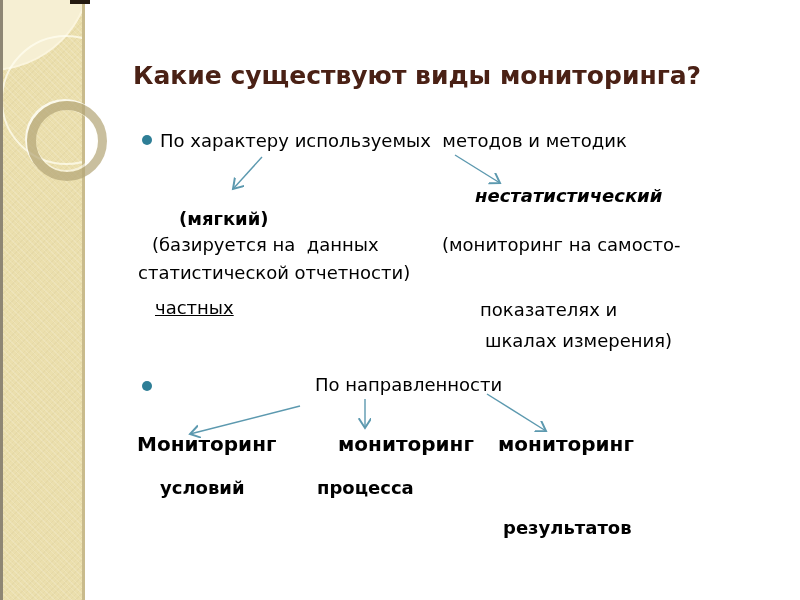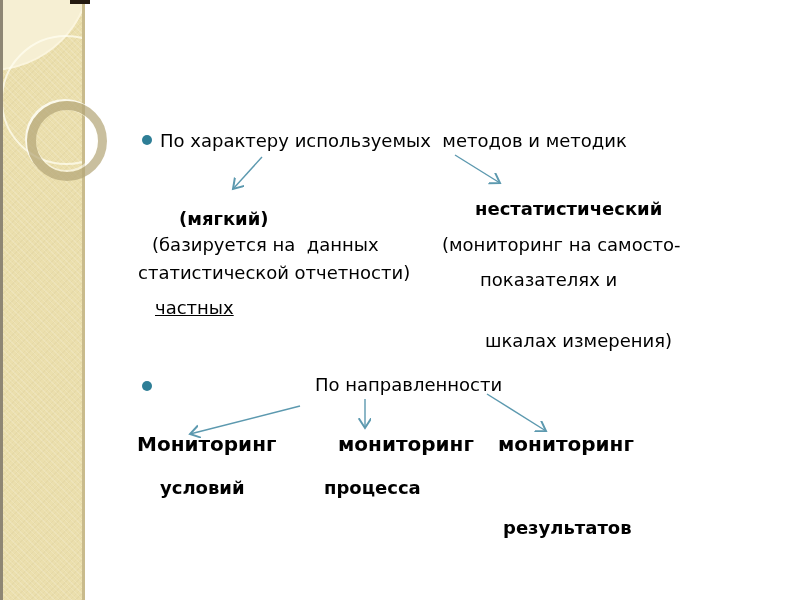--- a/index.html
+++ b/index.html
@@ -46,50 +46,51 @@
   .bold{font-weight:bold;}
   .bullet-dot{
     position:absolute;width:10px;height:10px;border-radius:50%;
     background:var(--accent-teal,#2E7E96);
   }
   .b1{left:142px;top:135px;}
   .b2{left:142px;top:381px;}
   .p-bullet1{left:160px;top:130px;}
   .p-stat-h {left:185px;top:186px;}
   .p-myag   {left:155px;top:208px;margin-left:24px;}
-  .p-nest-h {left:475px;top:198px;}
+  .p-nest-h {left:475px;top:185px;font-style:italic;}
   .p-lb1    {left:152px;top:234px;}
   .p-rb1    {left:442px;top:234px;}
   .p-lb2    {left:138px;top:262px;}
   .p-rb2    {left:423px;top:262px;}
-  .p-rb3    {left:480px;top:269px;text-align:center;}
+  .p-rb3    {left:480px;top:299px;text-align:center;}
   .p-lb3    {left:155px;top:297px;text-decoration:underline;}
   .p-rb4    {left:485px;top:330px;}
   .p-bullet2{left:315px;top:374px;}
   .p-m1{left:137px;top:432px;font-size:20px;}
   .p-m2{left:338px;top:432px;font-size:20px;}
   .p-m3{left:498px;top:432px;font-size:20px;}
   .p-o1{left:160px;top:477px;}
-  .p-o2{left:324px;top:477px;}
+  .p-o2{left:317px;top:477px;}
   .p-o3{left:503px;top:477px;margin-top:40px;}
   .arrows{position:absolute;left:0;top:0;width:800px;height:600px;pointer-events:none;}
   .arrows line{stroke:var(--arrow,#5C99AF);stroke-width:1.4;}
 </style>
 </head>
 <body>
 
 <div class="slide">
 
   <div class="band">
     <div class="band-light-circle"></div>
     <div class="band-thin-circle"></div>
   </div>
   <div class="ring"></div>
   <div class="topbar"></div>
 
+  <h1 class="t title">Какие существуют виды мониторинга?</h1>
 
   <span class="bullet-dot b1"></span>
   <div class="t body p-bullet1">По характеру используемых  методов и методик</div>
 
   <div class="t body bold p-myag">(мягкий)</div>
   <div class="t body bold p-nest-h">нестатистический</div>
 
   <div class="t body p-lb1">(базируется на  данных</div>
   <div class="t body p-rb1">(мониторинг на самосто-</div>
   <div class="t body p-lb2">статистической отчетности)</div>

